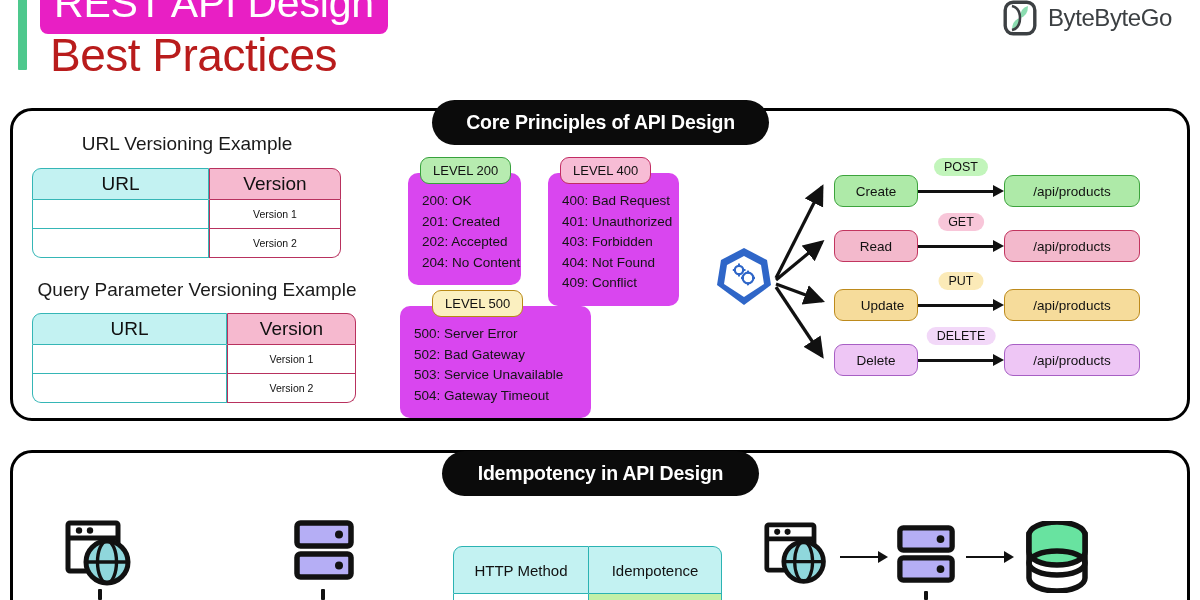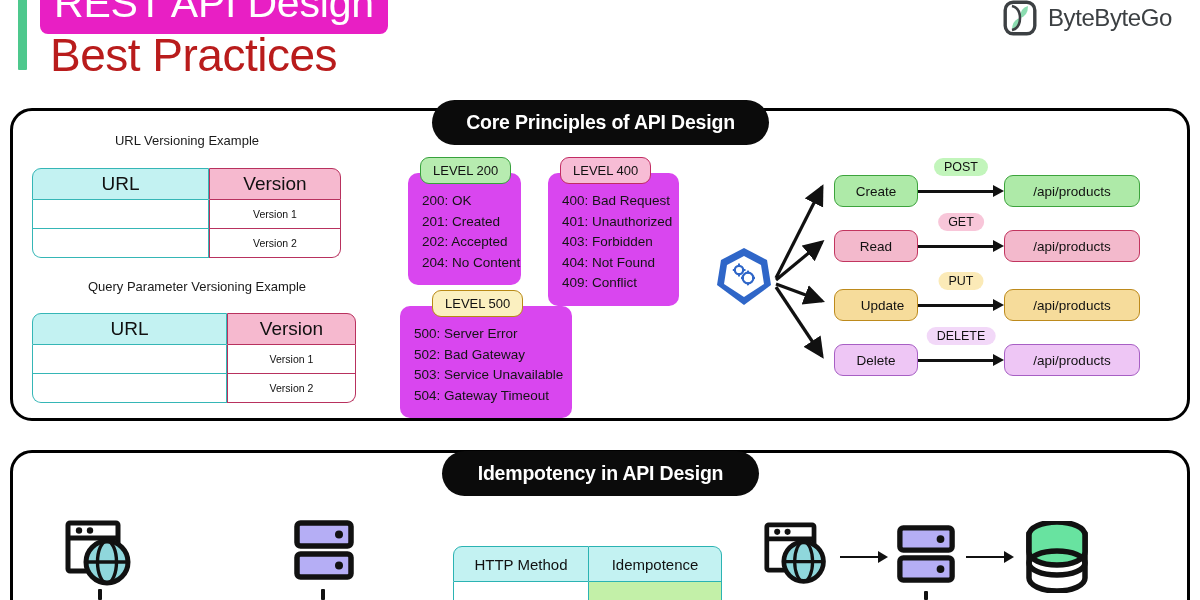--- a/index.html
+++ b/index.html
@@ -47,21 +47,21 @@
     border-radius: 28px; height: 45px; display: flex;
     align-items: center; justify-content: center; padding: 0 28px;
     font-size: 19.5px; font-weight: 600; letter-spacing: -0.2px;
     white-space: nowrap; z-index: 5;
   }
   #pill-core { left: 432px; top: 100px; width: 337px; }
   #pill-idem { left: 442px; top: 451px; width: 317px; }
 
   
   .vt-title {
-    position: absolute; font-size: 13px; color: #1a1a1a;
+    position: absolute; font-size: 19px; color: #1a1a1a;
     white-space: nowrap; text-align: center;
   }
   .vtable { position: absolute; display: flex; }
   .vt-col { display: flex; flex-direction: column; }
   .vt-cell {
     display: flex; align-items: center; justify-content: center;
     font-size: 10.5px; color: #111; background: #ffffff;
   }
   .vt-head { font-size: 19px; color: #111; }
   .col-url .vt-head  { background: #c3f2f2; border: 1.6px solid #35b6b6; border-bottom: 1.1px solid #35b6b6;
@@ -128,21 +128,21 @@
   .flow-arrow .bar { position: absolute; left: 0; top: 6px; height: 2.4px; background: #111; }
   .flow-arrow .head {
     position: absolute; right: 0; top: 1px; width: 0; height: 0;
     border-top: 6px solid transparent; border-bottom: 6px solid transparent;
     border-left: 10px solid #111;
   }
   .mtable { position: absolute; display: flex; }
   .mt-col { display: flex; flex-direction: column; }
   .mt-cell { display: flex; align-items: center; justify-content: center;
              font-size: 15px; color: #111; border: 1.7px solid #2bb3b3; }
-  .mt-head { background: #c3f2f2; height: 36px; }
+  .mt-head { background: #c3f2f2; height: 48px; }
   .mt-left  .mt-head { border-radius: 9px 0 0 0; }
   .mt-right .mt-head { border-radius: 0 9px 0 0; }
   .mt-body { height: 30px; border-top: none; }
 </style>
 </head>
 <body>
 
 <div class="page">
 
   <div class="header">
@@ -209,21 +209,21 @@
       <div>400: Bad Request</div>
       <div>401: Unauthorized</div>
       <div>403: Forbidden</div>
       <div>404: Not Found</div>
       <div>409: Conflict</div>
     </div>
   </div>
 
   <div class="sc-group" style="left:400px; top:290px;">
     <div class="sc-pill pill-500" style="left:32px;">LEVEL 500</div>
-    <div class="sc-box" style="width:172px;">
+    <div class="sc-box" style="width:191px;">
       <div>500: Server Error</div>
       <div>502: Bad Gateway</div>
       <div>503: Service Unavailable</div>
       <div>504: Gateway Timeout</div>
     </div>
   </div>
 
   <div class="api-hub">
     <svg width="60" height="62" viewBox="0 0 60 62">
       <polygon points="30,2 53,14 57,39 30,59 3,39 7,14" fill="#2f66c8"></polygon>

